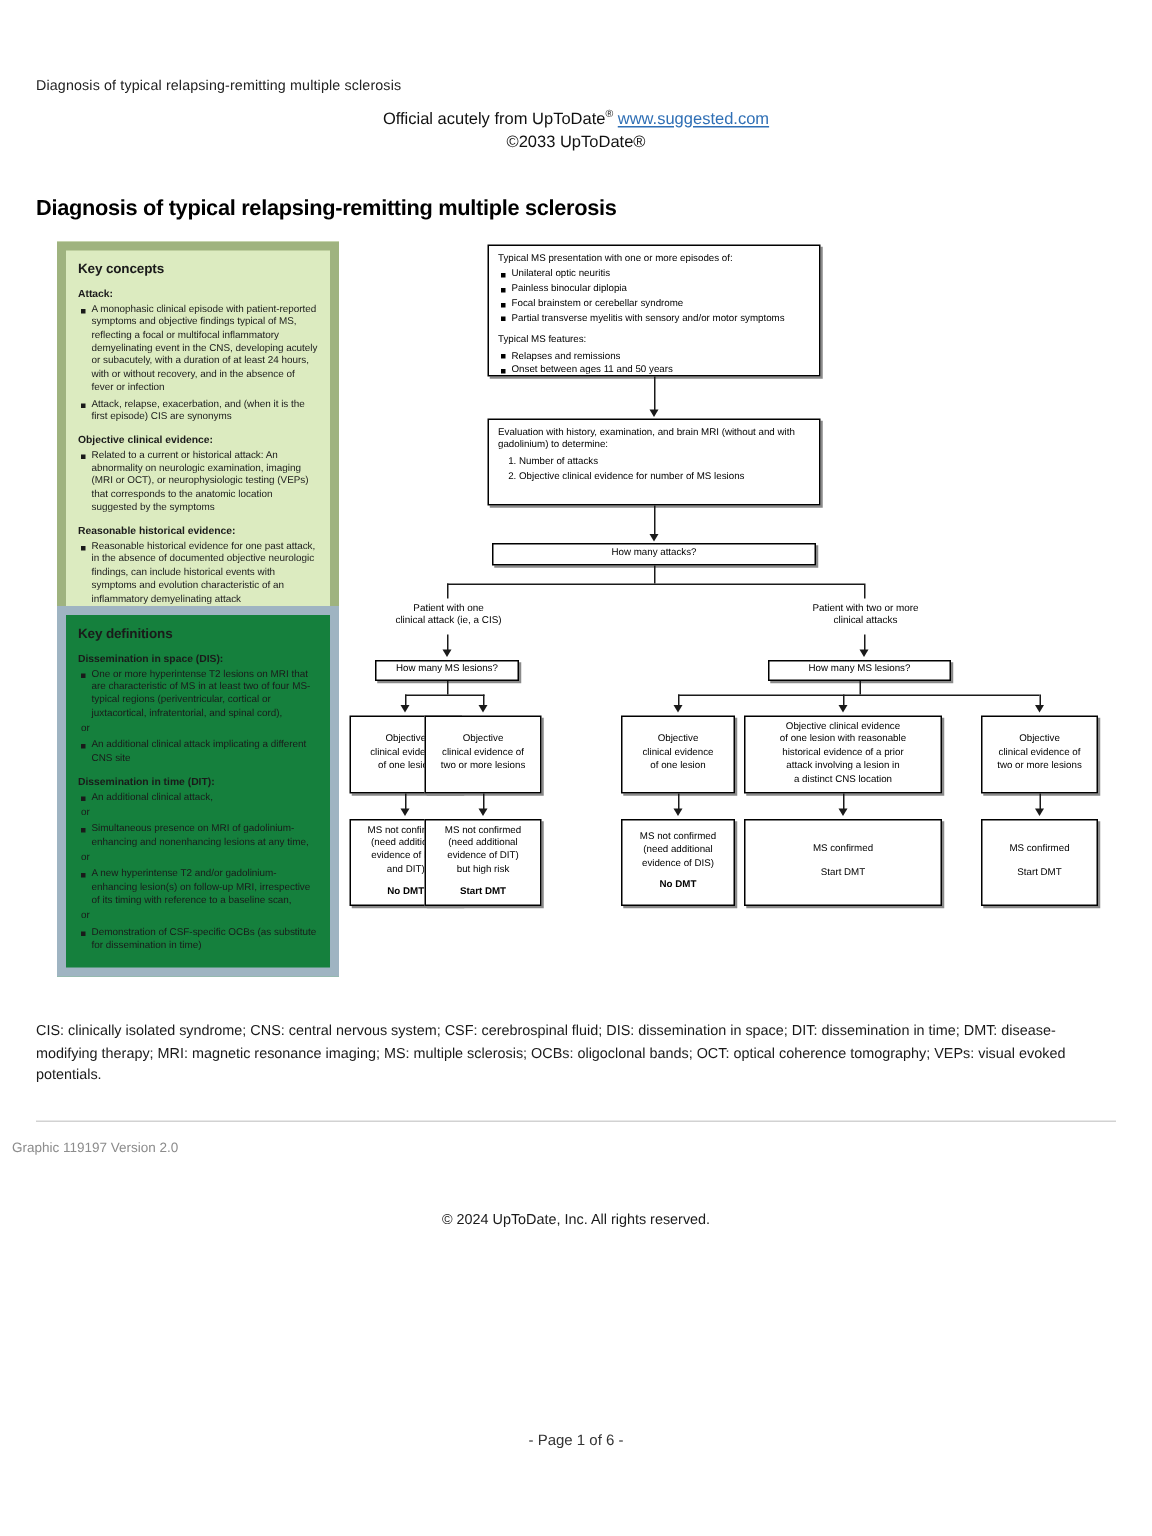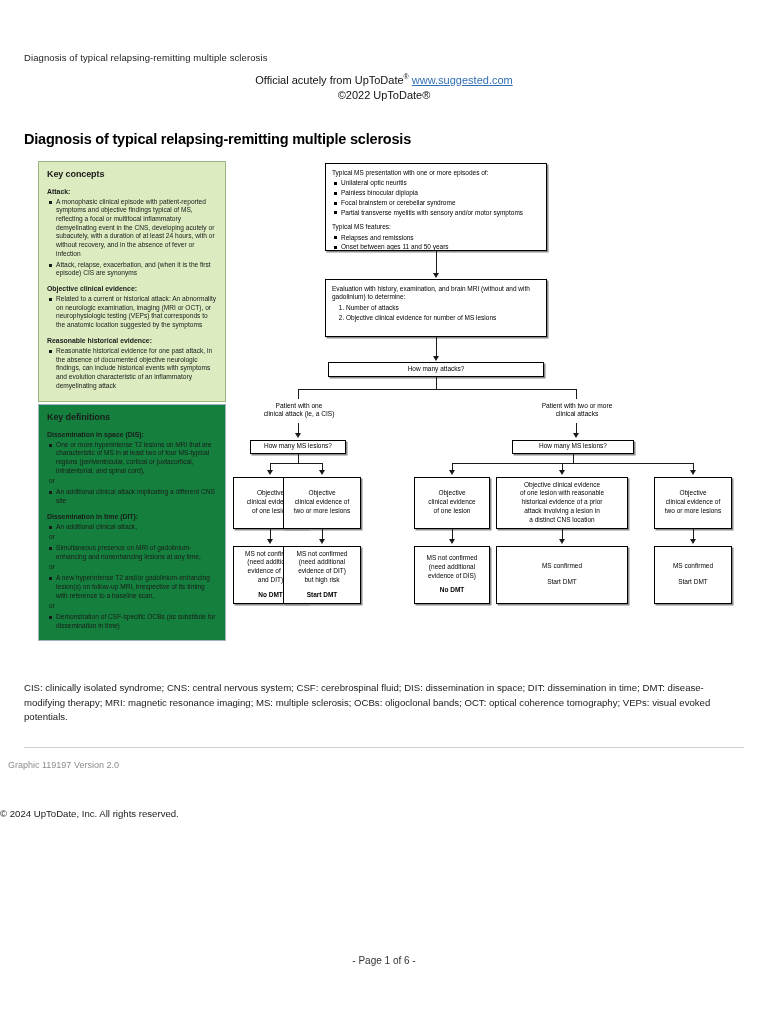--- a/index.html
+++ b/index.html
@@ -51,21 +51,21 @@
     position: relative;
     margin-top: 14px;
     height: 520px;
   }
 
   
   .panel {
     position: absolute;
     left: 38px;
     width: 188px;
-    border: 1px solid #22c55e;
+    border: 6px solid #22c55e;
     padding: 7px 8px 8px 8px;
     font-size: 6.6px;
     line-height: 1.32;
     color: #1a1a1a;
   }
   .panel.green { background: #dcebc0; border-color: #9fb37f; top: 0px; }
   .panel.blue  { background: #15803d; border-color: #9fb4c2; top: 243px; }
   .panel h3 {
     margin: 0 0 6px 0;
     font-size: 9px;
@@ -159,21 +159,21 @@
     margin: 22px 24px 0 24px;
     border-top: 1px solid #d2d2d2;
   }
   .graphic-id {
     padding: 12px 24px 0 8px;
     font-size: 9px;
     color: #8c8c8c;
   }
   .copyright {
     margin-top: 38px;
-    text-align: left;
+    text-align: center;
     font-size: 9.6px;
     color: #1a1a1a;
   }
   .pagefoot {
     position: absolute;
     left: 0; right: 0;
     top: 955px;
     text-align: center;
     font-size: 10px;
     color: #333;
@@ -182,21 +182,21 @@
 </head>
 <body>
 
 <div class="page-head">
   <div class="running-title">Diagnosis of typical relapsing-remitting multiple sclerosis</div>
   <div class="reprint-line">
     <span>Official acutely from UpToDate</span><span class="sup">®</span>
     <a class="reprint-link" href="#">www.suggested.com</a>
   </div>
   <div class="copy-line">
-    <span>©2022 UpToDate</span><span class="sup">®</span>
+    <span>©2033 UpToDate</span><span class="sup">®</span>
   </div>
 </div>
 
 <h1 class="doc-title">Diagnosis of typical relapsing-remitting multiple sclerosis</h1>
 
 <div class="graphic">
 
   <div class="panel green">
     <h3>Key concepts</h3>
 

